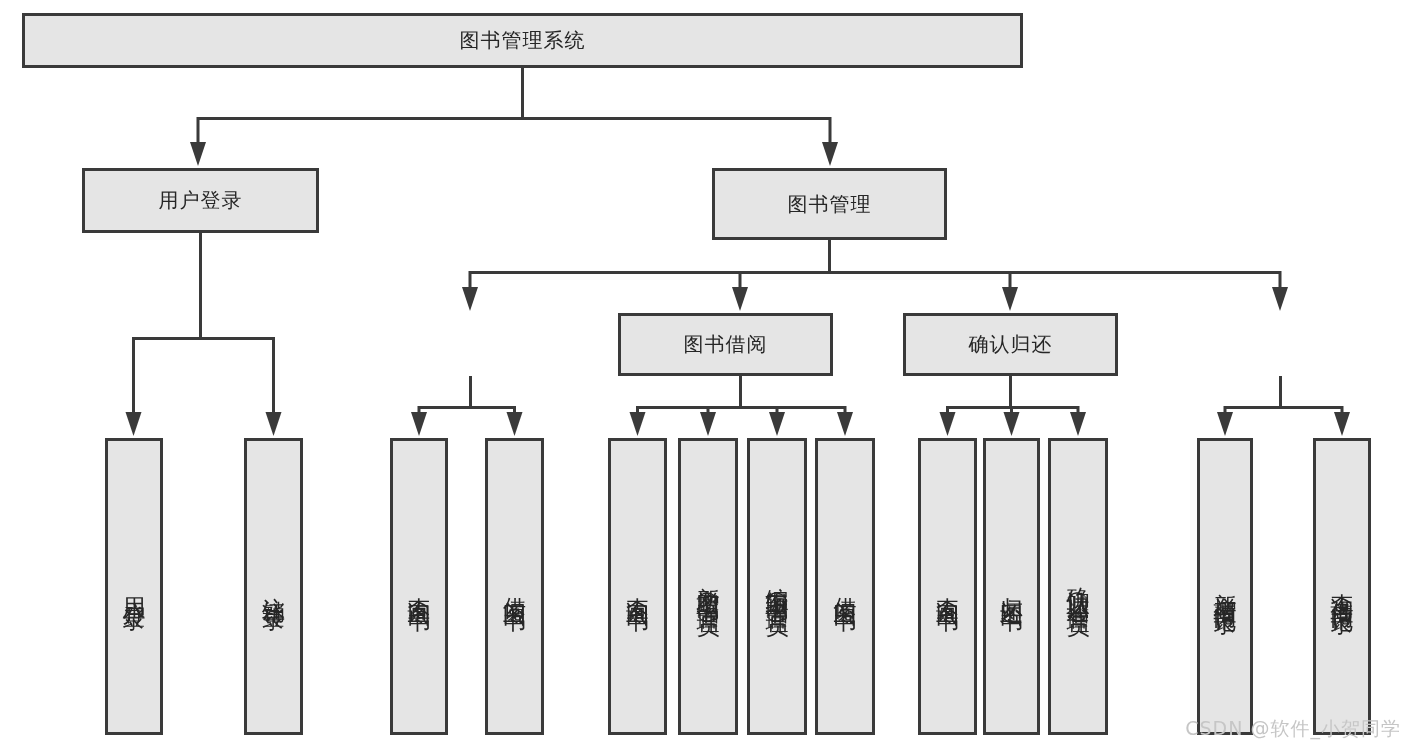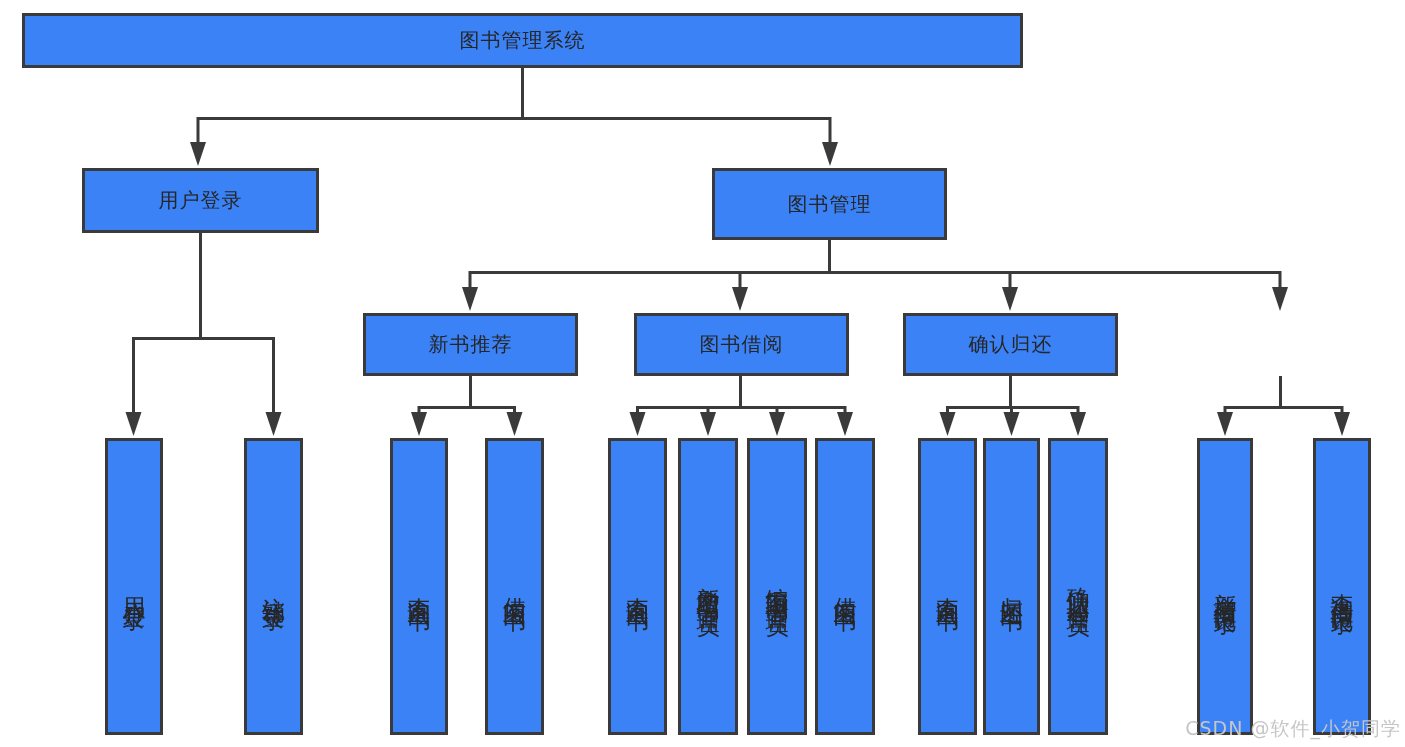--- a/index.html
+++ b/index.html
@@ -17,21 +17,21 @@
     overflow:hidden;
     font-family:"DejaVu Sans", sans-serif;
     color:var(--text);
   }
   #connectors{position:absolute;left:0;top:0;width:1405px;height:747px;z-index:1;}
   .cl{stroke:var(--line);stroke-width:3;fill:none;}
   .ah{fill:var(--line);stroke:none;}
   .node{
     position:absolute;
     box-sizing:border-box;
-    background:#3b82f6;
+    background:#e5e5e5;
     border:3px solid var(--border);
     display:flex;align-items:center;justify-content:center;
     z-index:2;
   }
   .lvl-h .lbl{
     font-size:20px;
     letter-spacing:1px;
     white-space:nowrap;
     color:var(--text);
   }
@@ -98,24 +98,21 @@
     <span class="lbl">图书管理系统</span>
   </div>
 
   <div class="node lvl-h" style="left:82px;top:168px;width:237px;height:65px">
     <span class="lbl">用户登录</span>
   </div>
   <div class="node lvl-h" style="left:712px;top:168px;width:235px;height:72px">
     <span class="lbl">图书管理</span>
   </div>
 
-  <div class="node lvl-h" style="left:363px;top:313px;width:215px;height:63px">
-    <span class="lbl">新书推荐</span>
-  </div>
-  <div class="node lvl-h" style="left:634px;top:313px;width:215px;height:63px">
+  <div class="node lvl-h" style="left:618px;top:313px;width:215px;height:63px">
     <span class="lbl">图书借阅</span>
   </div>
   <div class="node lvl-h" style="left:903px;top:313px;width:215px;height:63px">
     <span class="lbl">确认归还</span>
   </div>
 
   <div class="node lvl-v" style="left:105px;top:438px;width:58px;height:297px">
     <span class="lbl">用户登录</span>
   </div>
   <div class="node lvl-v" style="left:244px;top:438px;width:59px;height:297px">

